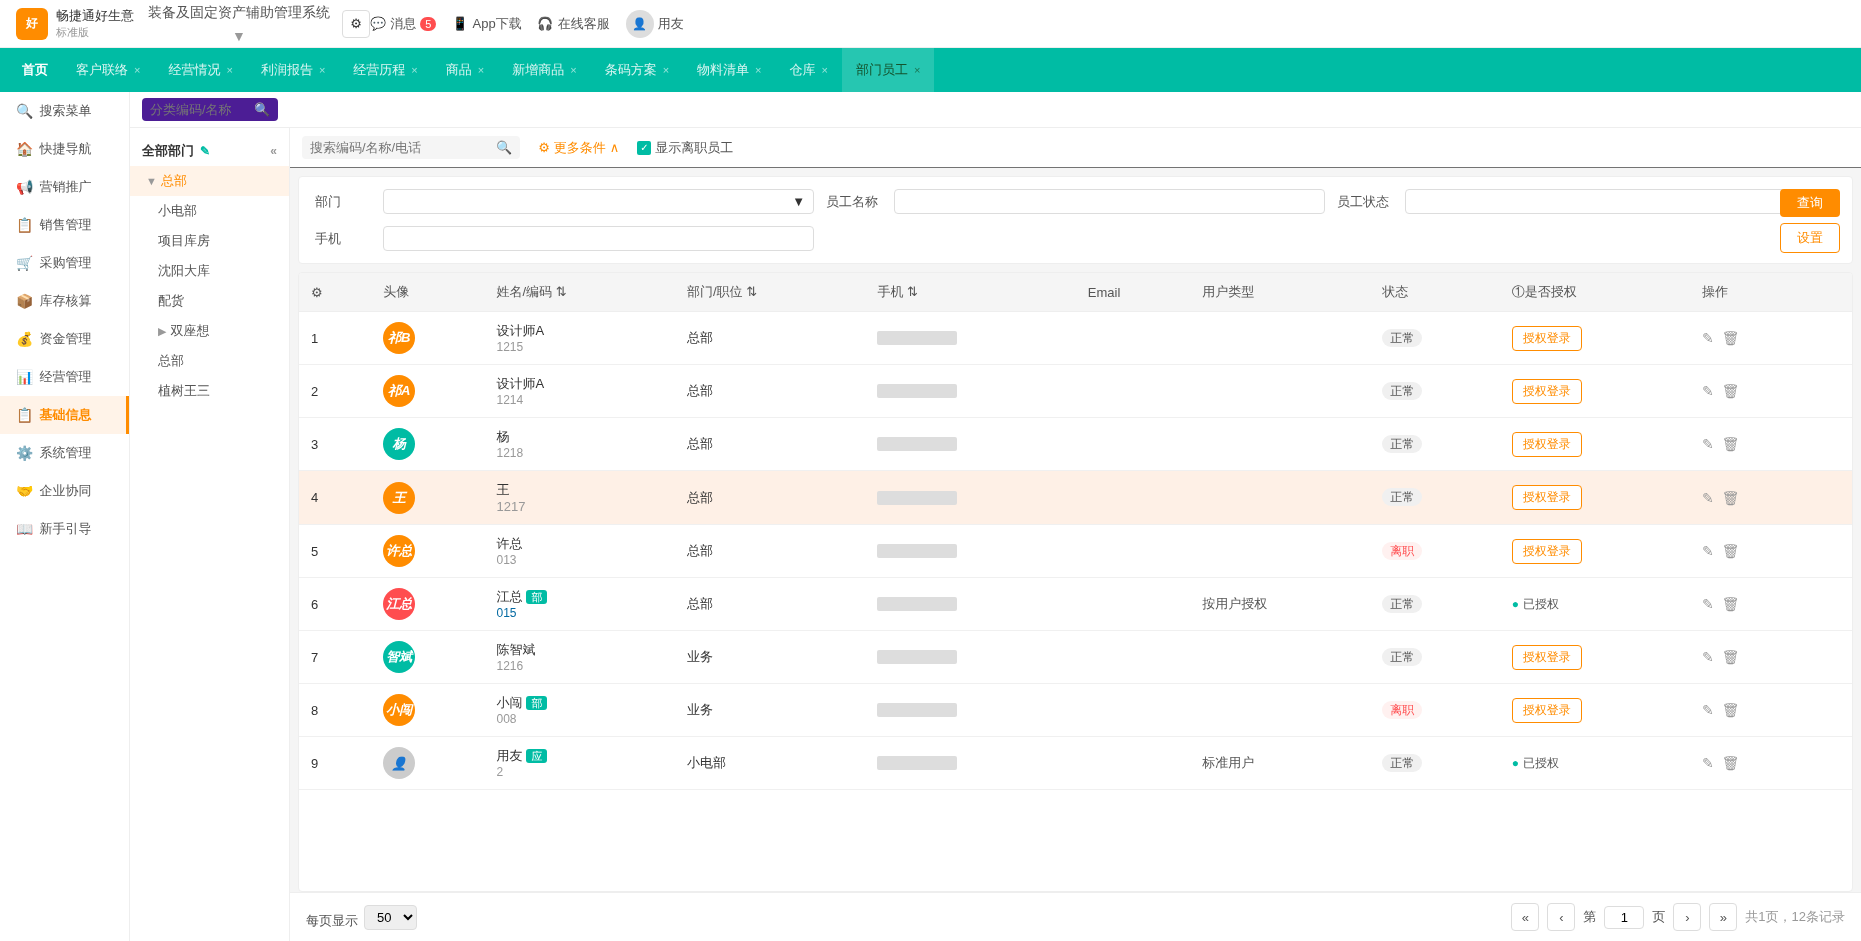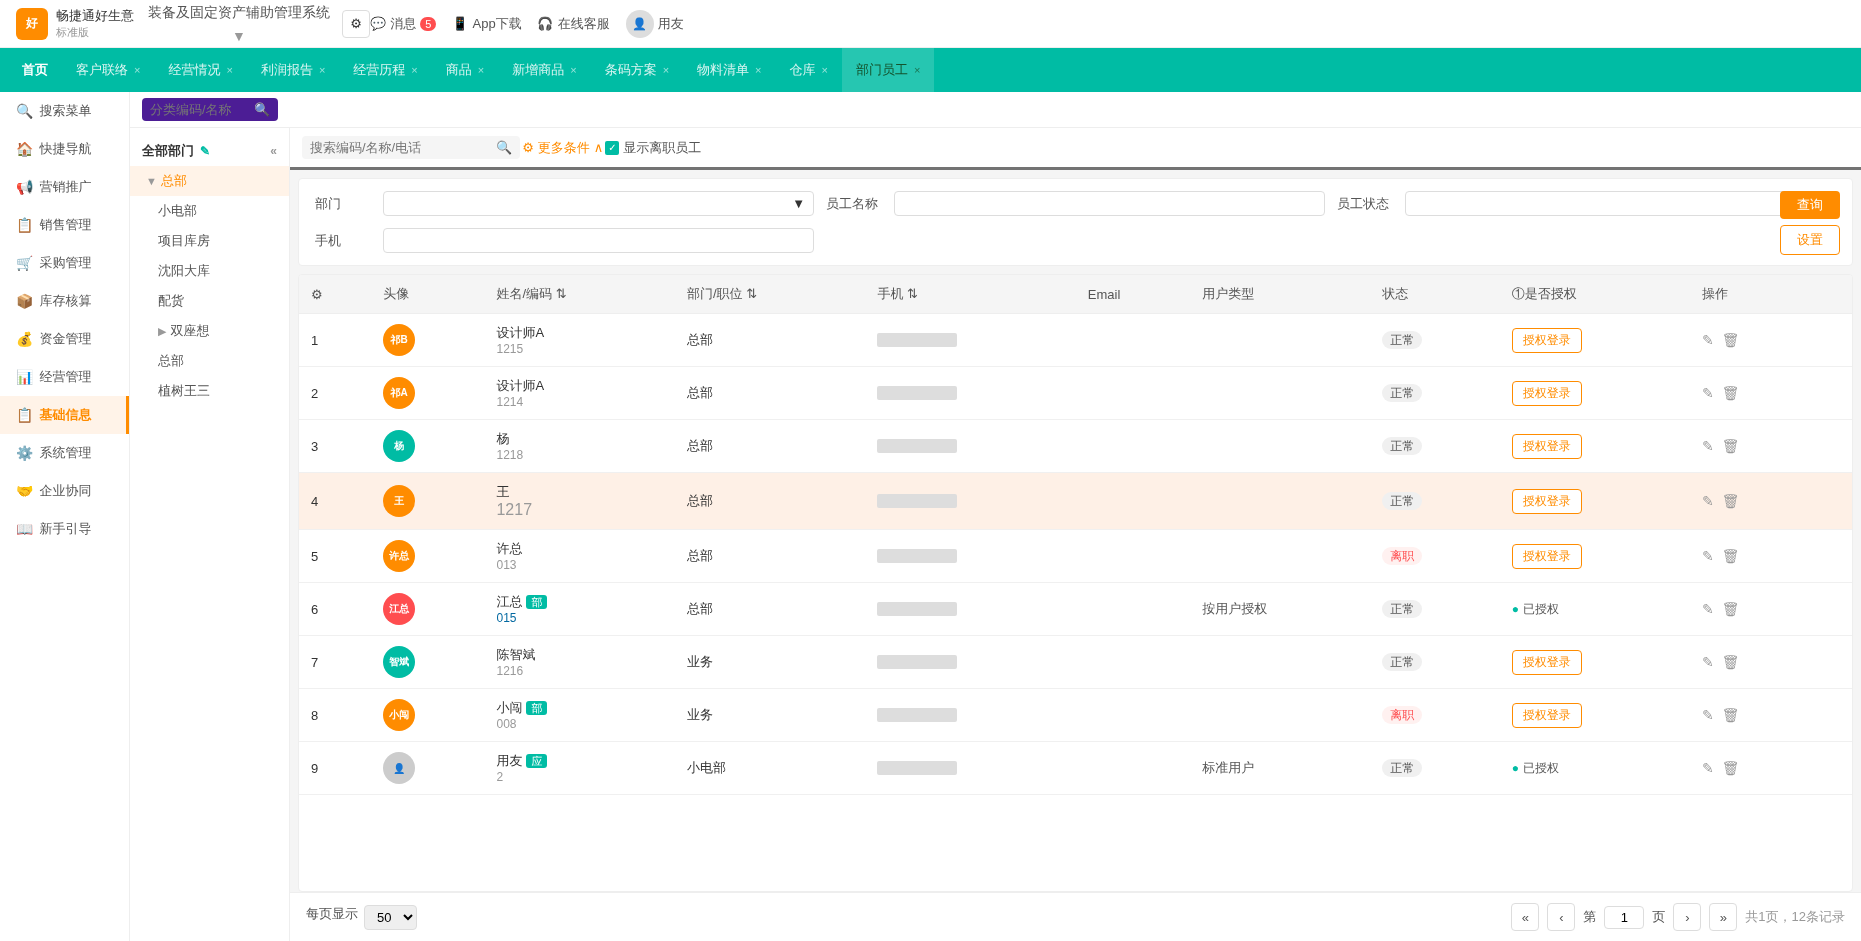--- a/index.html
+++ b/index.html
@@ -48,21 +48,21 @@
     .dept-tree-header .collapse-icon { color: #999; font-size: 12px; cursor: pointer; margin-left: auto; }
     .dept-node { padding: 6px 16px; cursor: pointer; color: #555; font-size: 13px; }
     .dept-node.selected { color: #ff8c00; background: #fff3e8; }
     .dept-node.level2 { padding-left: 28px; }
     .dept-node .arrow { margin-right: 4px; color: #999; font-size: 11px; }
 
     
     .right-content { flex: 1; display: flex; flex-direction: column; overflow: hidden; }
 
     
-    .search-bar { background: #fff; padding: 8px 12px; display: flex; align-items: center; gap: 2px; border-bottom: 3px solid #737373; }
+    .search-bar { background: #fff; padding: 8px 12px; display: flex; align-items: center; gap: 18px; border-bottom: 1px solid #737373; }
     .search-input-wrap { display: flex; align-items: center; background: #f5f5f5; border-radius: 4px; padding: 4px 8px; gap: 6px; }
     .search-input-wrap input { border: none; background: transparent; outline: none; font-size: 13px; width: 200px; }
     .search-icon { color: #999; }
     .more-filter { color: #ff8c00; font-size: 13px; cursor: pointer; display: flex; align-items: center; gap: 4px; }
     .show-resign { display: flex; align-items: center; gap: 4px; font-size: 13px; color: #555; cursor: pointer; }
     .checkbox-checked { width: 14px; height: 14px; background: #00bca4; border-radius: 2px; display: flex; align-items: center; justify-content: center; color: #fff; font-size: 10px; }
     .search-bar-right { margin-left: auto; display: flex; align-items: center; gap: 8px; }
     .btn-add { background: #ff8c00; color: #fff; border: none; border-radius: 4px; padding: 6px 14px; font-size: 13px; cursor: pointer; white-space: nowrap; }
     .btn-action { color: #555; font-size: 13px; cursor: pointer; display: flex; align-items: center; gap: 4px; }
     .separator { color: #ddd; }
@@ -77,34 +77,34 @@
     .btn-query { background: #ff8c00; color: #fff; border: none; border-radius: 4px; padding: 5px 16px; font-size: 13px; cursor: pointer; }
     .btn-set { background: #fff; color: #ff8c00; border: 1px solid #ff8c00; border-radius: 4px; padding: 5px 16px; font-size: 13px; cursor: pointer; }
 
     
     .table-area { flex: 1; overflow: auto; margin: 0 8px; background: #fff; border-radius: 4px; border: 1px solid #eee; }
     table { width: 100%; border-collapse: collapse; font-size: 13px; }
     thead tr { background: #f5f5f5; }
     th { padding: 10px 12px; text-align: left; color: #555; font-weight: normal; border-bottom: 1px solid #eee; white-space: nowrap; }
     td { padding: 10px 12px; border-bottom: 1px solid #f0f0f0; color: #333; vertical-align: middle; }
     tr.highlighted td { background: #fef0e6; }
-    .avatar-circle { width: 32px; height: 32px; border-radius: 50%; display: flex; align-items: center; justify-content: center; color: #fff; font-size: 10px; font-weight: bold; flex-shrink: 0; }
+    .avatar-circle { width: 32px; height: 32px; border-radius: 50%; display: flex; align-items: center; justify-content: center; color: #fff; font-size: 13px; font-weight: bold; flex-shrink: 0; font-style: italic; }
     .status-normal { color: #555; background: #f0f0f0; padding: 2px 8px; border-radius: 10px; font-size: 12px; }
     .status-resign { color: #ff4d4f; background: #fff1f0; padding: 2px 8px; border-radius: 10px; font-size: 12px; }
     .btn-auth { border: 1px solid #ff8c00; color: #ff8c00; background: #fff; border-radius: 4px; padding: 3px 10px; font-size: 12px; cursor: pointer; white-space: nowrap; }
     .authorized { color: #555; font-size: 12px; display: flex; align-items: center; gap: 4px; }
     .authorized-dot { color: #00bca4; }
     .phone-blur { width: 80px; height: 14px; background: #ddd; border-radius: 2px; }
     .action-icons { display: flex; gap: 8px; color: #999; font-size: 14px; }
     .action-icons span { cursor: pointer; }
     .tag-dept { background: #00bca4; color: #fff; border-radius: 3px; padding: 1px 5px; font-size: 11px; margin-left: 4px; }
 
     
     .pagination { background: #fff; border-top: 1px solid #eee; padding: 10px 16px; display: flex; align-items: center; gap: 8px; font-size: 13px; color: #555; }
-    .pagination-left { display: flex; align-items: flex-start; gap: 6px; }
+    .pagination-left { display: flex; align-items: flex-end; gap: 6px; }
     .pagination-select { border: 1px solid #ddd; border-radius: 4px; padding: 3px 8px; font-size: 13px; }
     .pagination-right { margin-left: auto; display: flex; align-items: center; gap: 8px; }
     .page-btn { width: 28px; height: 28px; border: 1px solid #ddd; border-radius: 4px; display: flex; align-items: center; justify-content: center; cursor: pointer; background: #fff; }
     .page-num { display: flex; align-items: center; gap: 4px; }
     .page-input { width: 40px; border: 1px solid #ddd; border-radius: 4px; padding: 3px 6px; text-align: center; font-size: 13px; }
     .total-info { color: #999; }
 
     
     .top-search-bar { background: #fff; padding: 6px 12px; display: flex; align-items: center; gap: 10px; border-bottom: 1px solid #eee; }
     .classify-search { display: flex; align-items: center; background: #4c1d95; border-radius: 4px; padding: 4px 8px; gap: 4px; }
@@ -403,21 +403,21 @@
         </div>
       </td>
     </tr>
                 <tr class="highlighted">
       <td>4</td>
       <td>
         <div class="avatar-circle" style="background:#ff8c00">王</div>
       </td>
       <td>
         <div>王</div>
-        <div style="color:#999;font-size:16px;">1217</div>
+        <div style="color:#999;font-size:13px;">1217</div>
       </td>
       <td>总部</td>
       <td>
                     <div class="phone-blur"></div>
                   </td>
       <td></td>
       <td style="color:#555;"></td>
       <td>
         <span class="status-normal">正常</span>
       </td>

